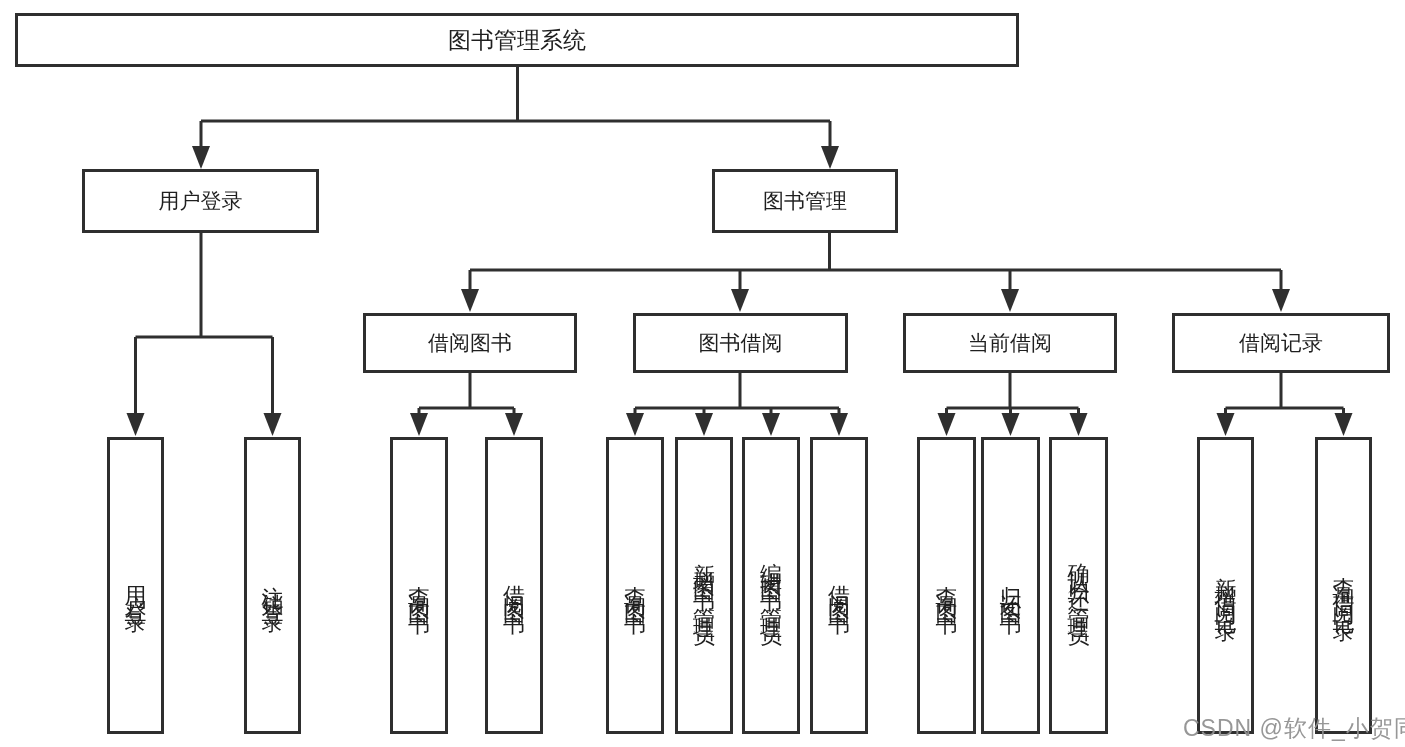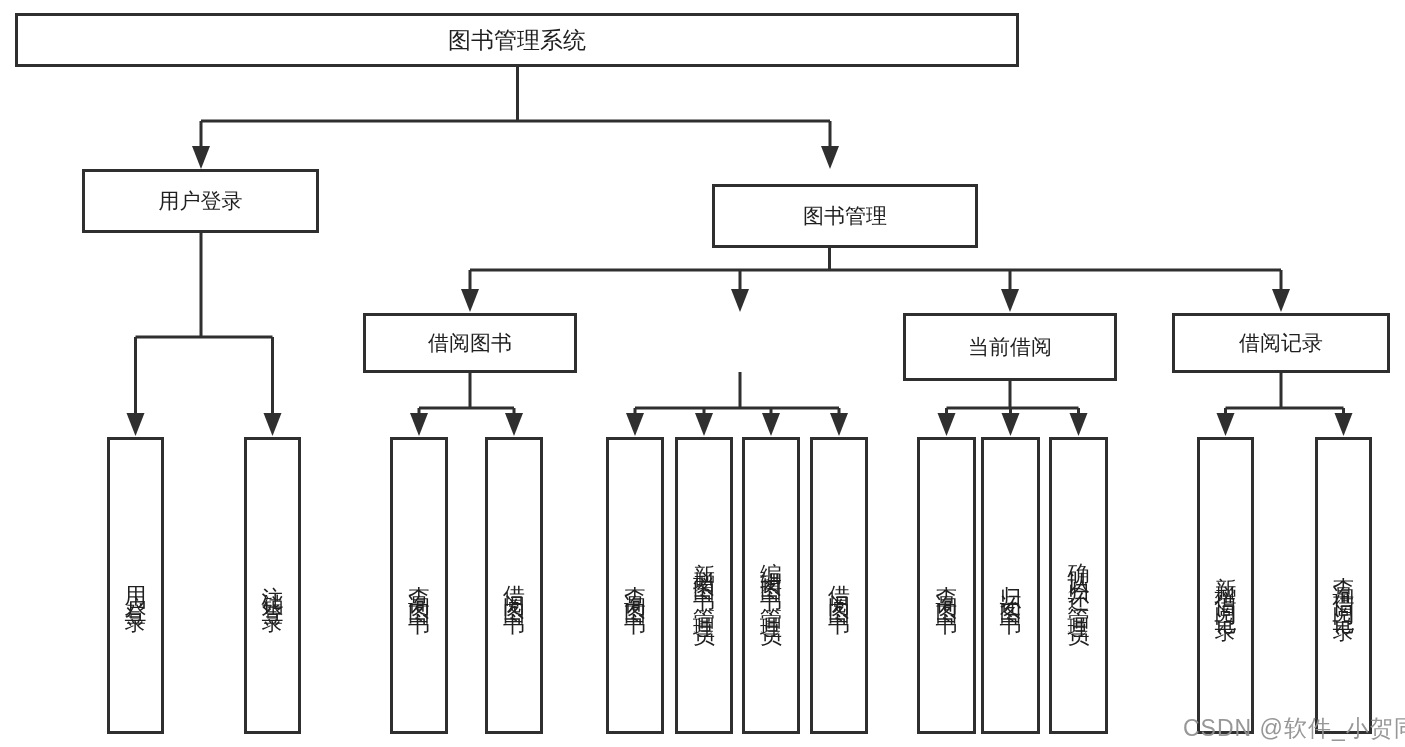--- a/index.html
+++ b/index.html
@@ -102,28 +102,31 @@
     </g>
   </svg>
 
   <div class="node root-node" style="left:15px; top:13px; width:1004px; height:54px;">
     <span class="lbl">图书管理系统</span>
   </div>
 
   <div class="node h-node" style="left:82px; top:169px; width:237px; height:64px;">
     <span class="lbl">用户登录</span>
   </div>
-  <div class="node h-node" style="left:712px; top:184px; width:266px; height:64px;">
+  <div class="node h-node" style="left:712px; top:169px; width:186px; height:64px;">
     <span class="lbl">图书管理</span>
   </div>
 
   <div class="node h-node" style="left:363px; top:313px; width:214px; height:60px;">
     <span class="lbl">借阅图书</span>
   </div>
-  <div class="node h-node" style="left:903px; top:313px; width:214px; height:68px;">
+  <div class="node h-node" style="left:633px; top:313px; width:215px; height:60px;">
+    <span class="lbl">图书借阅</span>
+  </div>
+  <div class="node h-node" style="left:903px; top:313px; width:214px; height:60px;">
     <span class="lbl">当前借阅</span>
   </div>
   <div class="node h-node" style="left:1172px; top:313px; width:218px; height:60px;">
     <span class="lbl">借阅记录</span>
   </div>
 
   <div class="node leaf-node" style="left:107px; top:437px; width:57px; height:297px;">
     <span class="lbl">用户登录</span>
   </div>
   <div class="node leaf-node" style="left:244px; top:437px; width:57px; height:297px;">

